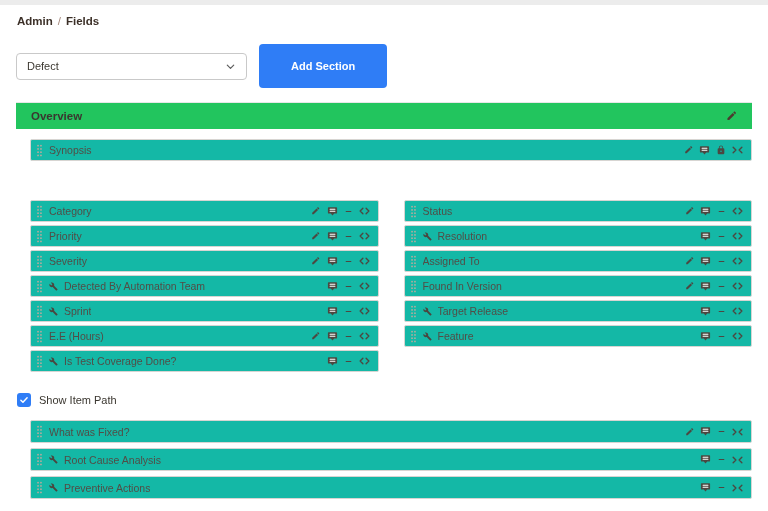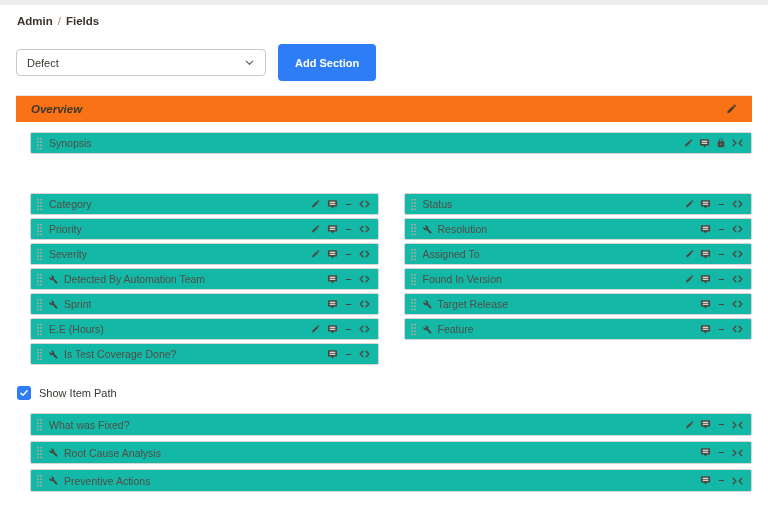--- a/index.html
+++ b/index.html
@@ -6,30 +6,30 @@
   html,body { background:#fff; width:768px; font-family:"Liberation Sans", sans-serif; }
   .top-strip { height:5px; background:#ececec; width:100%; }
   .page { padding:0 16px; }
 
   
   .breadcrumb { margin-top:10px; padding-left:1px; font-size:11.5px; font-weight:bold; color:#3c3028; display:flex; gap:5px; align-items:center; }
   .breadcrumb .sep { color:#a5887c; font-weight:normal; }
 
   
   .toolbar { margin-top:17px; display:flex; align-items:center; }
-  .select { width:250px; height:27px; border:1px solid #c9c9c9; border-radius:4px; background:#fff;
+  .select { width:231px; height:27px; border:1px solid #c9c9c9; border-radius:4px; background:#fff;
             display:flex; align-items:center; padding:0 10px; font-size:11px; color:#3c3831; cursor:pointer; }
   .select .val { flex:1; }
   .select svg { width:11px; height:11px; stroke:#5c5c5c; }
-  .btn-primary { margin-left:12px; height:37px; padding:0 17px; background:var(--accent,#2f7df6); color:#fff;
+  .btn-primary { margin-left:12px; height:44px; padding:0 32px; background:var(--accent,#2f7df6); color:#fff;
                  border:none; border-radius:4px; font-size:11px; font-weight:bold; font-family:inherit; cursor:pointer; }
 
   
-  .section-header { margin-top:14px; height:27px; background:#f97316; border-top:1px solid #e7e7e7;
-                    display:flex; align-items:center; padding:0 15px;font-style:italic; }
+  .section-header { margin-top:14px; height:27px; background:#22c55e; border-top:1px solid #e7e7e7;
+                    display:flex; align-items:center; padding:0 15px; }
   .section-header.second { margin-top:7px; }
   .section-title { font-size:11.5px; font-weight:bold; color:#3a362f; }
   .section-header .h-icons { margin-left:auto; display:flex; align-items:center; gap:13px; }
   .section-header .h-icons .icon svg { width:11.5px; height:11.5px; }
   .h-edit { color:#4c3b2f; }
   .h-close { color:#55514a; }
 
   
   .rows-indent { margin-left:14px; }
   .field-row { height:22px; background:#14b8a6; border:1px solid #d7d5d2; border-radius:2px;

